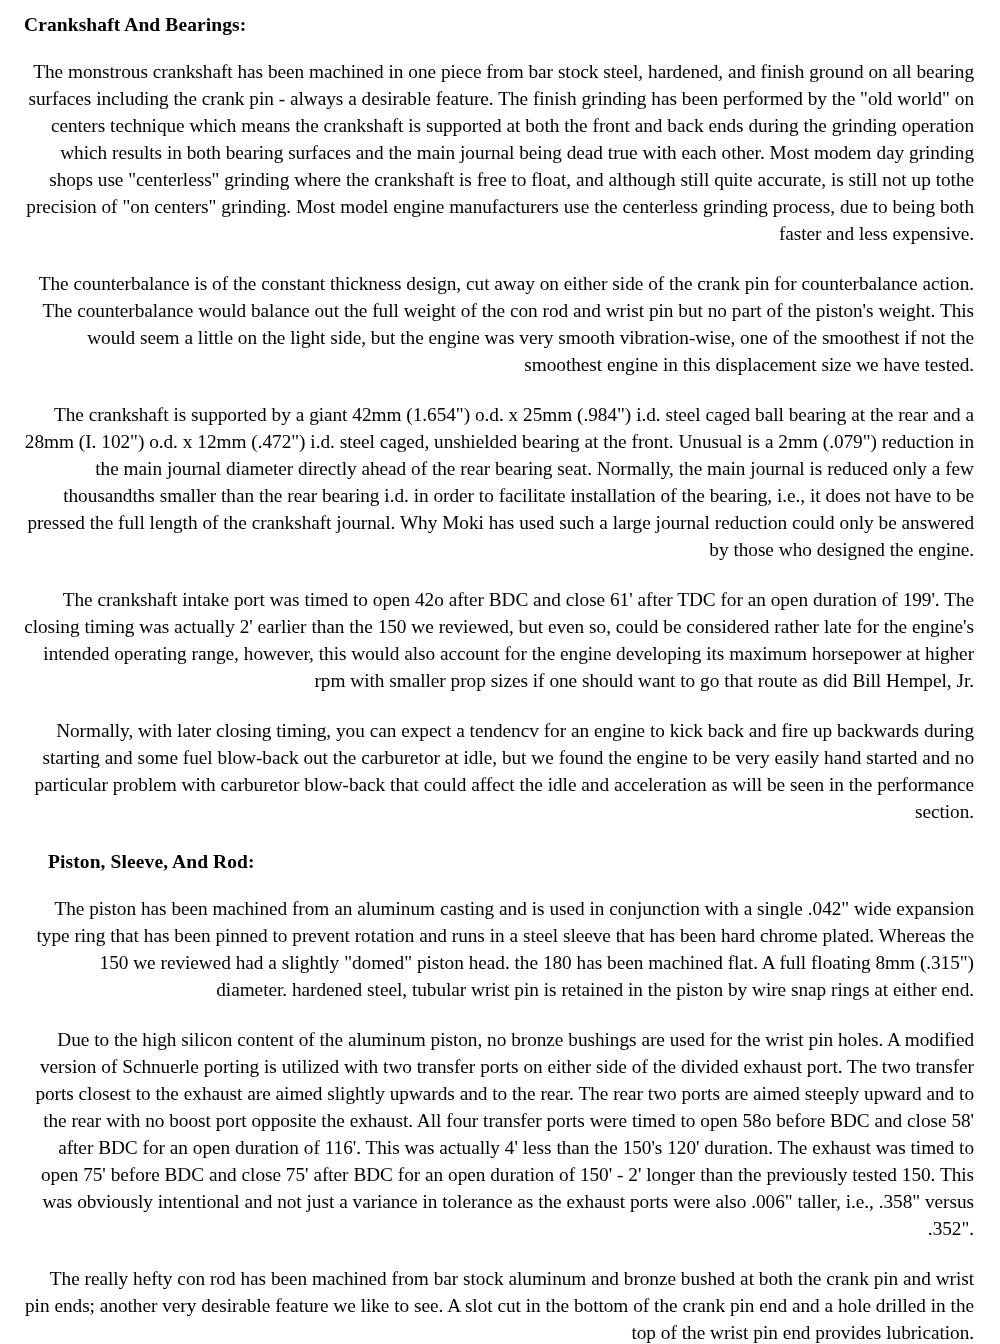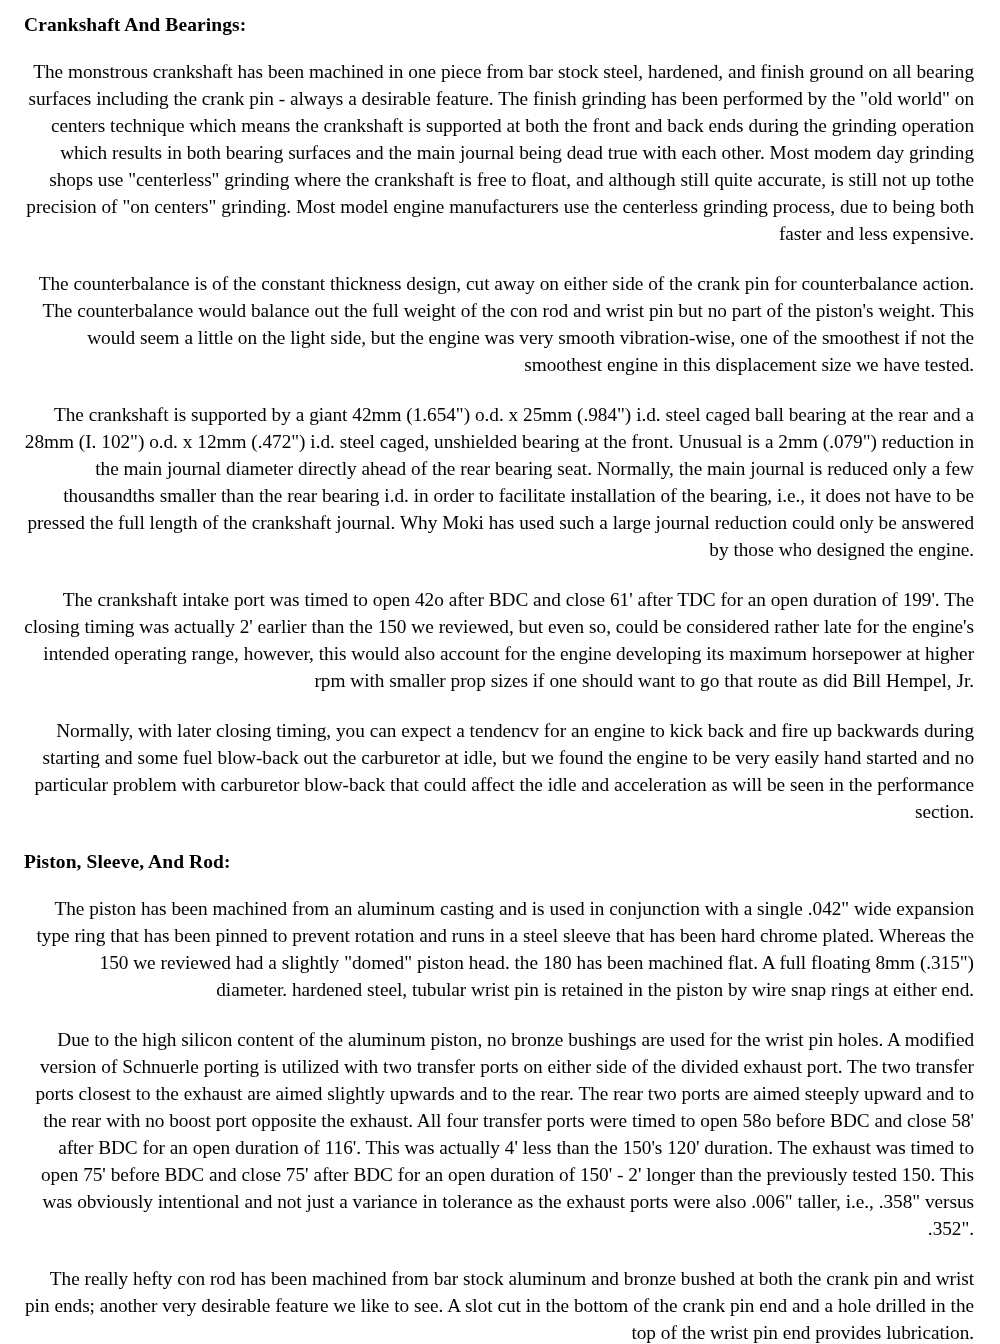--- a/index.html
+++ b/index.html
@@ -23,20 +23,21 @@
   h2.section-heading {
     font-family: "Liberation Serif", serif;
     font-size: 19.5px;
     font-weight: bold;
     margin: 0 0 22px 0;
     letter-spacing: 0.1px;
   }
   h2.section-heading.second {
     margin-top: 26px;
     margin-bottom: 22px;
+    margin-left: 24px;
   }
   p.body-par {
     font-size: 19.3px;
     line-height: 27px;
     margin: 0 0 23px 0;
     text-align: right;
     letter-spacing: -0.05px;
     word-spacing: 0.15px;
   }
   p.body-par:last-child {

